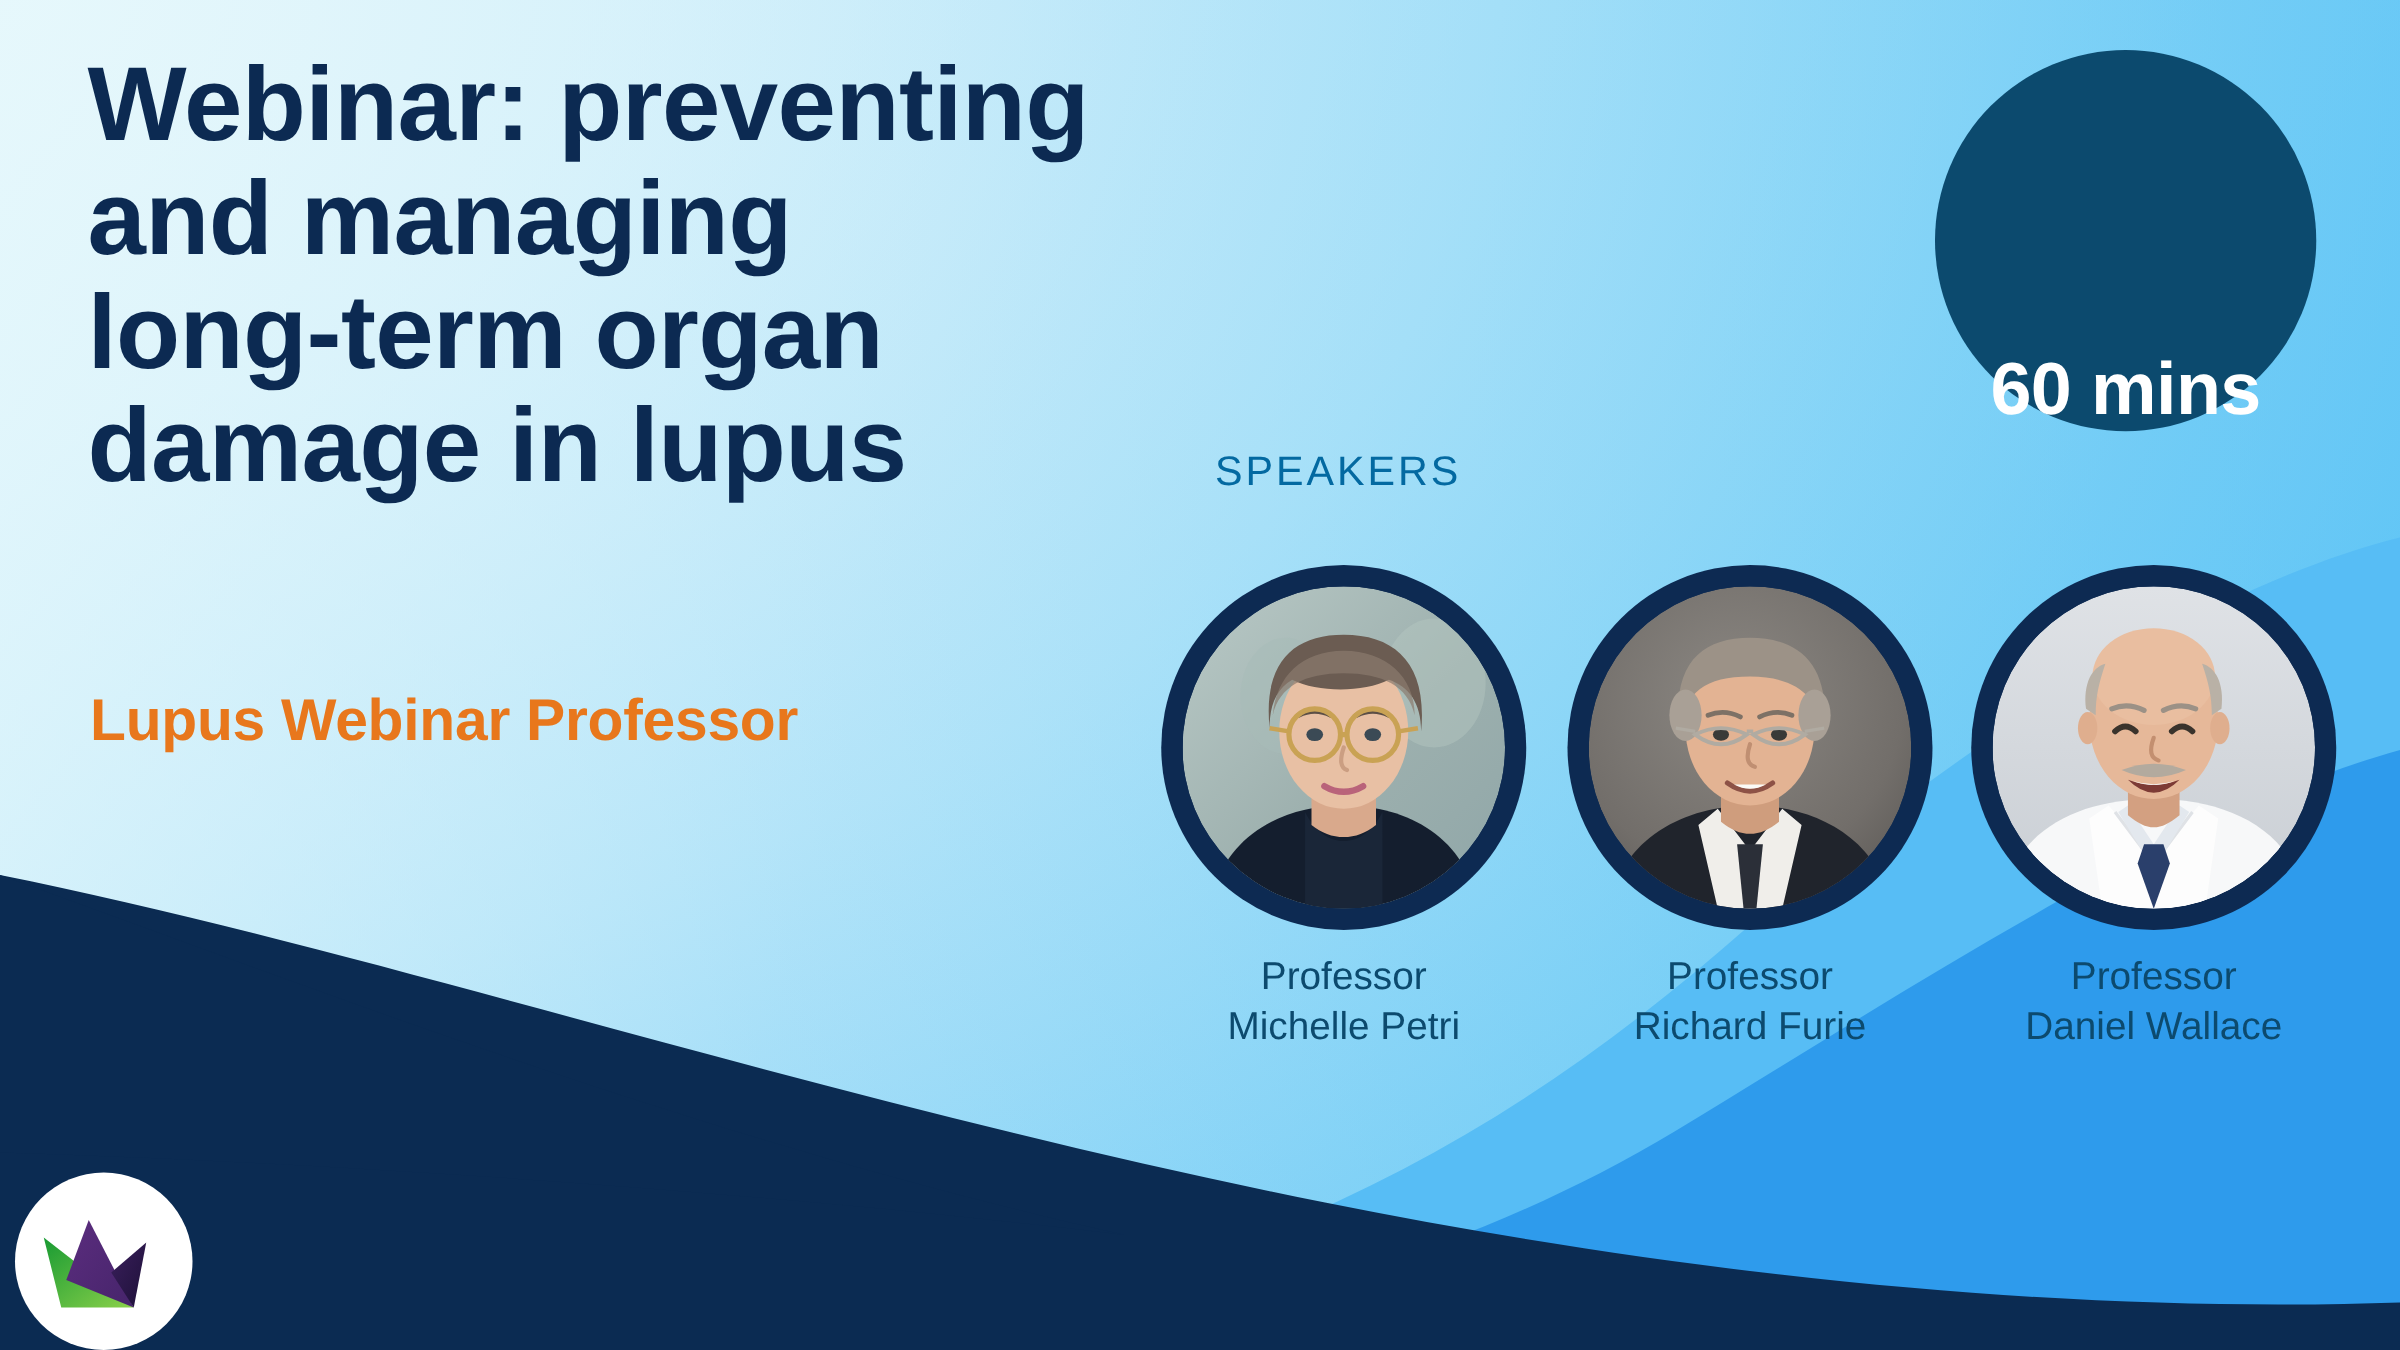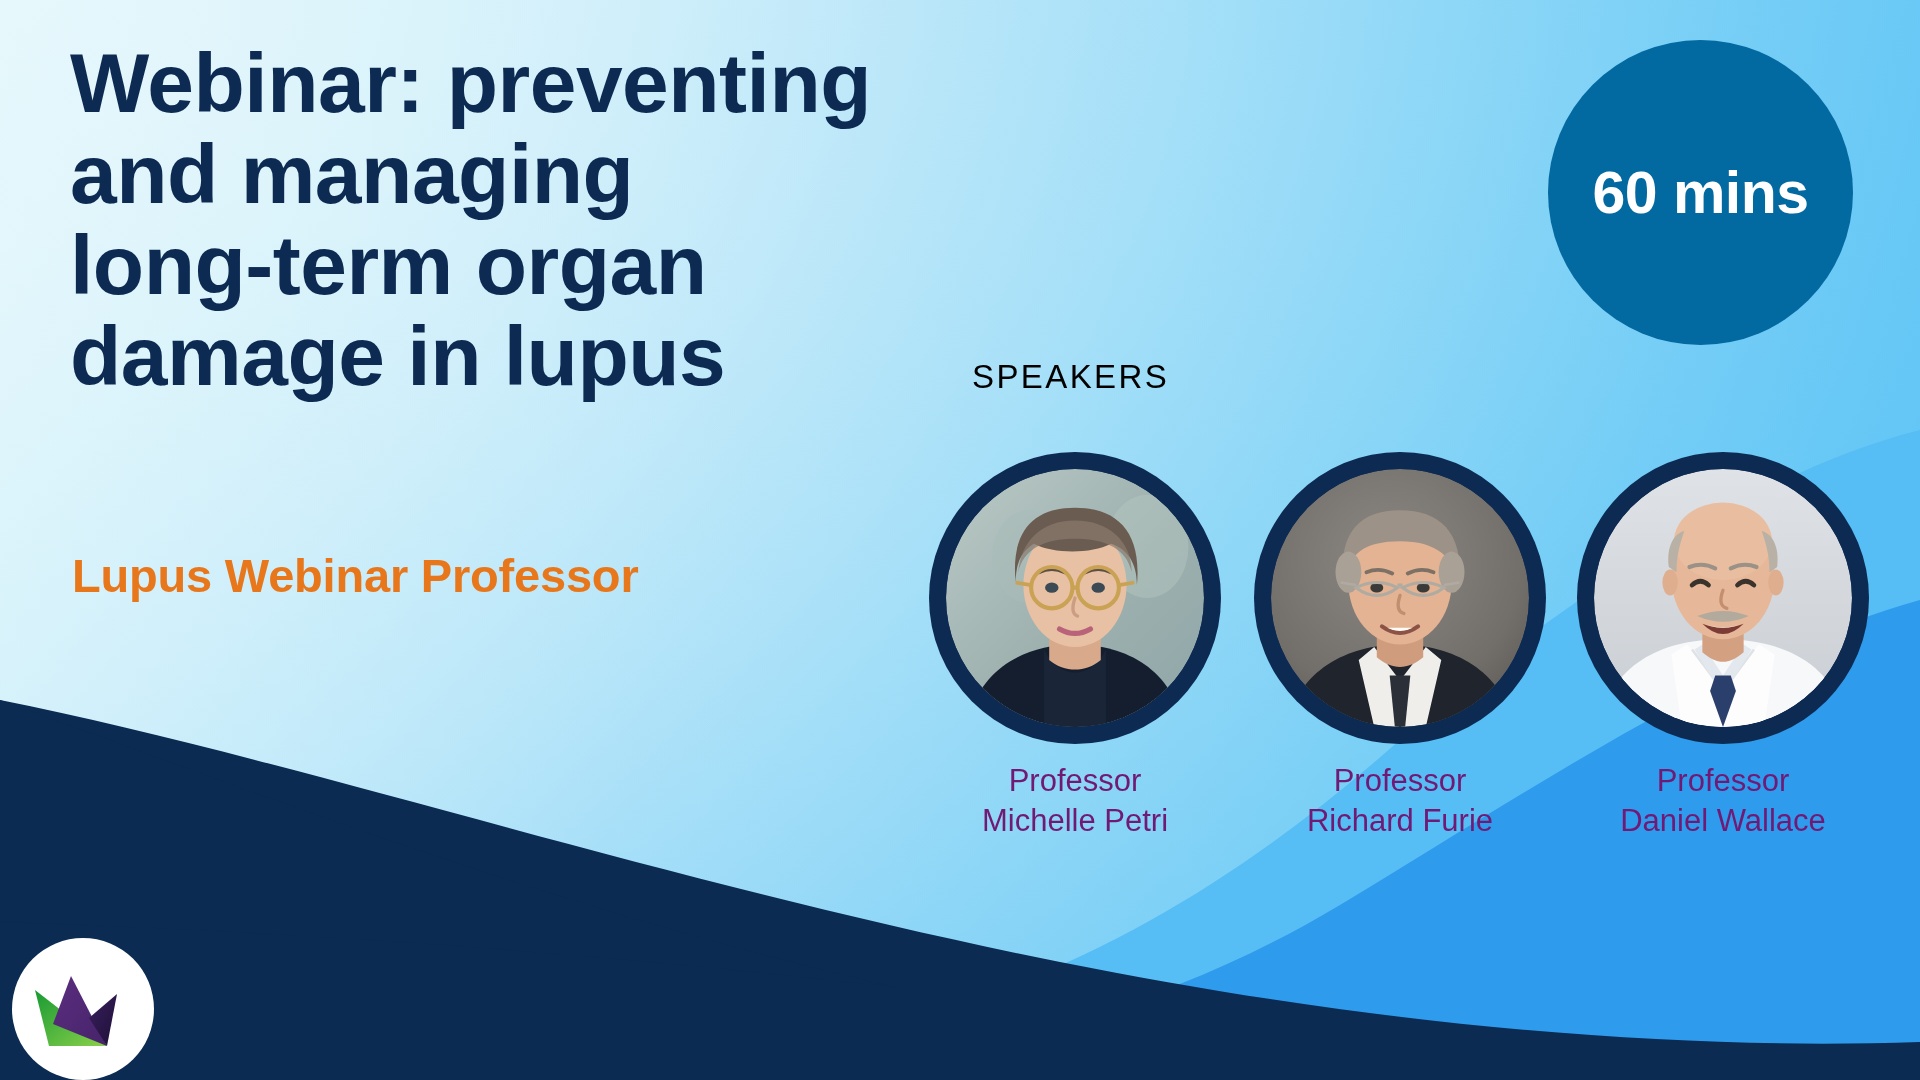--- a/index.html
+++ b/index.html
@@ -34,31 +34,31 @@
   .subtitle{
     position:absolute;left:72px;top:548px;
     color:#e8771c;
     font-size:47px;font-weight:700;letter-spacing:-0.2px;
   }
 
   
   .badge{
     position:absolute;left:1548px;top:40px;
     width:305px;height:305px;border-radius:50%;
-    background:#0369a1;
-    display:flex;align-items:center;justify-content:center;
+    background:#0c4a6e;
+    display:flex;align-items:flex-end;justify-content:center;
   }
   .badge-label{
     color:#ffffff;font-size:59px;font-weight:700;letter-spacing:-0.5px;
   }
 
   
   .speakers-label{
     position:absolute;left:972px;top:358px;
-    color:#000000;font-size:33px;letter-spacing:2.4px;font-weight:400;
+    color:#0369a1;font-size:33px;letter-spacing:2.4px;font-weight:400;
   }
   .speaker{
     position:absolute;top:452px;width:300px;text-align:center;
   }
   .sp1{left:925px;}
   .sp2{left:1250px;}
   .sp3{left:1573px;}
 
   .ring{
     width:292px;height:292px;border-radius:50%;
@@ -67,21 +67,21 @@
     margin:0 auto;
   }
   .photo{
     width:258px;height:258px;border-radius:50%;
     overflow:hidden;position:relative;
   }
   .photo svg{display:block;width:258px;height:258px;}
 
   .sp-name{
     margin-top:17px;
-    color:#701a75;font-size:31px;line-height:1.28;
+    color:#0c4a6e;font-size:31px;line-height:1.28;
     white-space:pre-line;font-weight:400;
   }
 
   
   .logo{
     position:absolute;left:12px;top:938px;
     width:142px;height:142px;border-radius:50%;
     background:#ffffff;
     display:flex;align-items:center;justify-content:center;
   }

